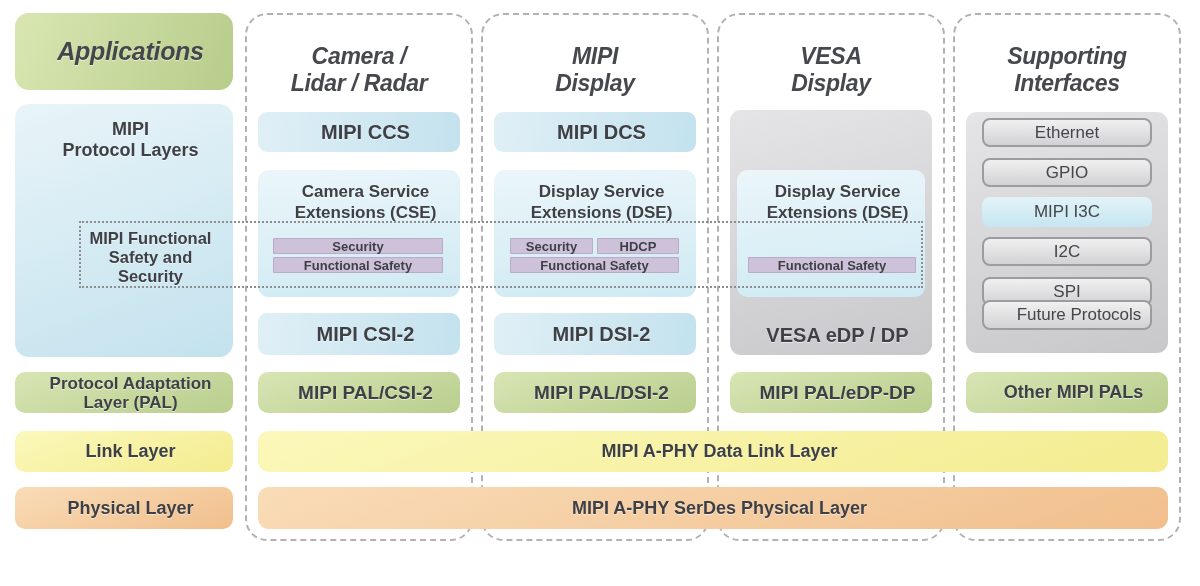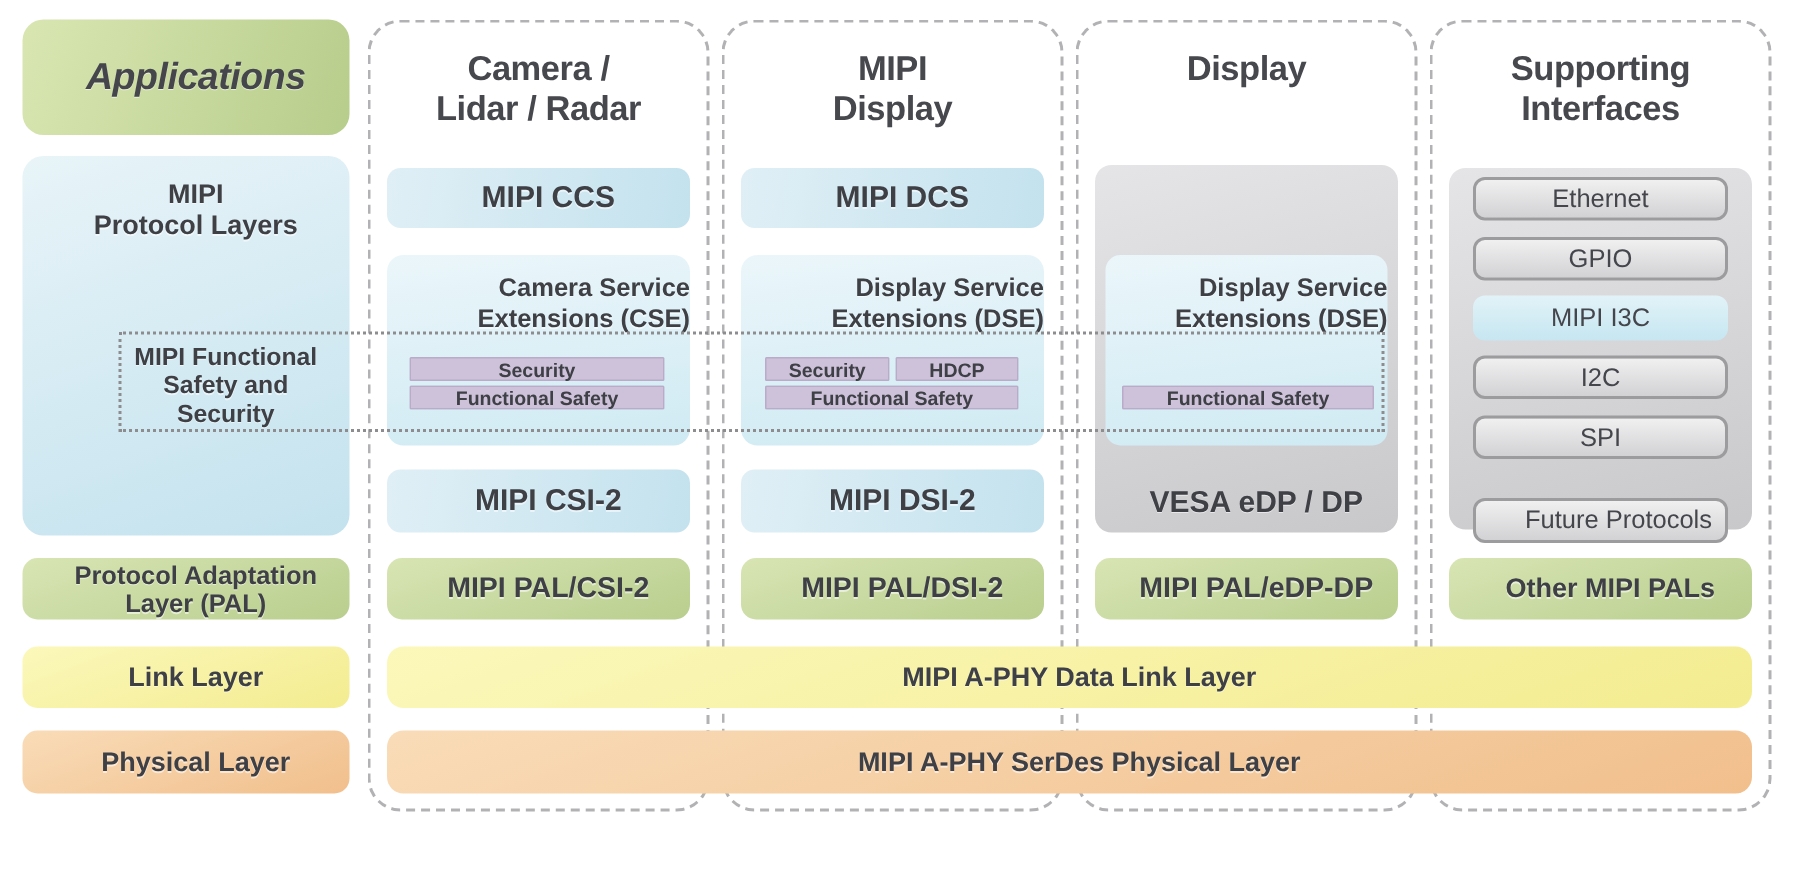--- a/index.html
+++ b/index.html
@@ -12,21 +12,21 @@
   .ctr{display:flex;align-items:center;justify-content:center;text-align:center;}
   .txt{text-shadow:0 1px 0 rgba(255,255,255,.55);}
   .ln{display:block;}
 
   
   .dashed-col{
     position:absolute;top:13px;width:228px;height:528px;
     border:2px dashed #b2b2b4;border-radius:22px;background:transparent;z-index:0;
   }
   .col-header{
-    margin-top:17px;font-weight:bold;font-size:23px;line-height:27px;
+    margin-top:28px;font-style:italic;font-weight:bold;font-size:23px;line-height:27px;
     text-align:center;color:#47484d;letter-spacing:-.3px;
   }
 
   
   .app-header{
     left:15px;top:13px;width:218px;height:77px;border-radius:14px;
     background:linear-gradient(110deg,#d9e6b2 0%,#b7cd8b 100%);
     font-style:italic;font-weight:bold;font-size:25px;color:#45464c;letter-spacing:-.3px;z-index:1;
   }
   .blue-main{
@@ -37,21 +37,21 @@
 
   
   .row-box{border-radius:10px;z-index:1;font-weight:bold;}
   .green-grad{background:linear-gradient(160deg,#d8e5b4 0%,#b9ce8e 100%);}
   .yellow-grad{background:linear-gradient(160deg,#fbf8bb 0%,#f3ec90 100%);}
   .orange-grad{background:linear-gradient(160deg,#f9dcb8 0%,#f1bf8c 100%);}
   .blue-sm{background:linear-gradient(100deg,#e0eff6 0%,#c3e2ee 100%);border-radius:9px;}
   .blue-service{background:linear-gradient(173deg,#ebf6fa 0%,#cfeaf3 100%);border-radius:11px;}
   .gray-grad{background:linear-gradient(165deg,#e5e5e7 0%,#c8c8ca 100%);border-radius:11px;}
 
-  .service-label{font-weight:bold;font-size:17px;line-height:21px;text-align:right;padding-top:11px;}
+  .service-label{font-weight:bold;font-size:17px;line-height:21px;text-align:center;padding-top:11px;}
 
   .purple-bar{
     position:absolute;height:16px;background:#cec2da;border:1px solid rgba(148,128,168,.35);
     display:flex;align-items:center;justify-content:center;
     font-weight:bold;font-size:13px;color:#3e4046;z-index:2;border-radius:1px;
   }
 
   .pill{
     position:absolute;left:982px;width:170px;height:30px;border-radius:8px;
     border:2px solid #9c9c9f;background:linear-gradient(180deg,#f0f0f1 0%,#d2d2d4 100%);
@@ -82,20 +82,21 @@
     </div>
   </div>
   <div class="dashed-col" style="left:481px">
     <div class="col-header txt">
       <span class="ln">MIPI</span>
       <span class="ln">Display</span>
     </div>
   </div>
   <div class="dashed-col" style="left:717px">
     <div class="col-header txt">
+      <span class="ln">VESA</span>
       <span class="ln">Display</span>
     </div>
   </div>
   <div class="dashed-col" style="left:953px">
     <div class="col-header txt">
       <span class="ln">Supporting</span>
       <span class="ln">Interfaces</span>
     </div>
   </div>
 
@@ -157,21 +158,21 @@
   <div class="purple-bar" style="left:748px;top:257px;width:168px;">Functional Safety</div>
   <div class="abs ctr txt" style="left:730px;top:320px;width:202px;height:30px;font-weight:bold;font-size:20px;z-index:2;">VESA eDP / DP</div>
   <div class="abs ctr txt row-box green-grad" style="left:730px;top:372px;width:202px;height:41px;font-size:19px;">MIPI PAL/eDP-DP</div>
 
   <div class="abs gray-grad" style="left:966px;top:112px;width:202px;height:241px;z-index:1;"></div>
   <div class="pill" style="top:118px;height:29px;">Ethernet</div>
   <div class="pill" style="top:158px;height:29px;">GPIO</div>
   <div class="pill i3c" style="top:197px;height:30px;">MIPI I3C</div>
   <div class="pill" style="top:237px;height:29px;">I2C</div>
   <div class="pill" style="top:277px;height:29px;">SPI</div>
-  <div class="pill" style="top:332px;height:30px;padding-left:24px;">Future Protocols</div>
+  <div class="pill" style="top:300px;height:30px;padding-left:24px;">Future Protocols</div>
   <div class="abs ctr txt row-box green-grad" style="left:966px;top:372px;width:202px;height:41px;font-size:18px;">Other MIPI PALs</div>
 
   <div class="abs ctr txt span-bar yellow-grad" style="top:431px;height:41px;">MIPI A-PHY Data Link Layer</div>
   <div class="abs ctr txt span-bar orange-grad" style="top:487px;height:42px;">MIPI A-PHY SerDes Physical Layer</div>
 
   <div class="abs dotted-region"></div>
 
 </div>
 
 </body></html>

